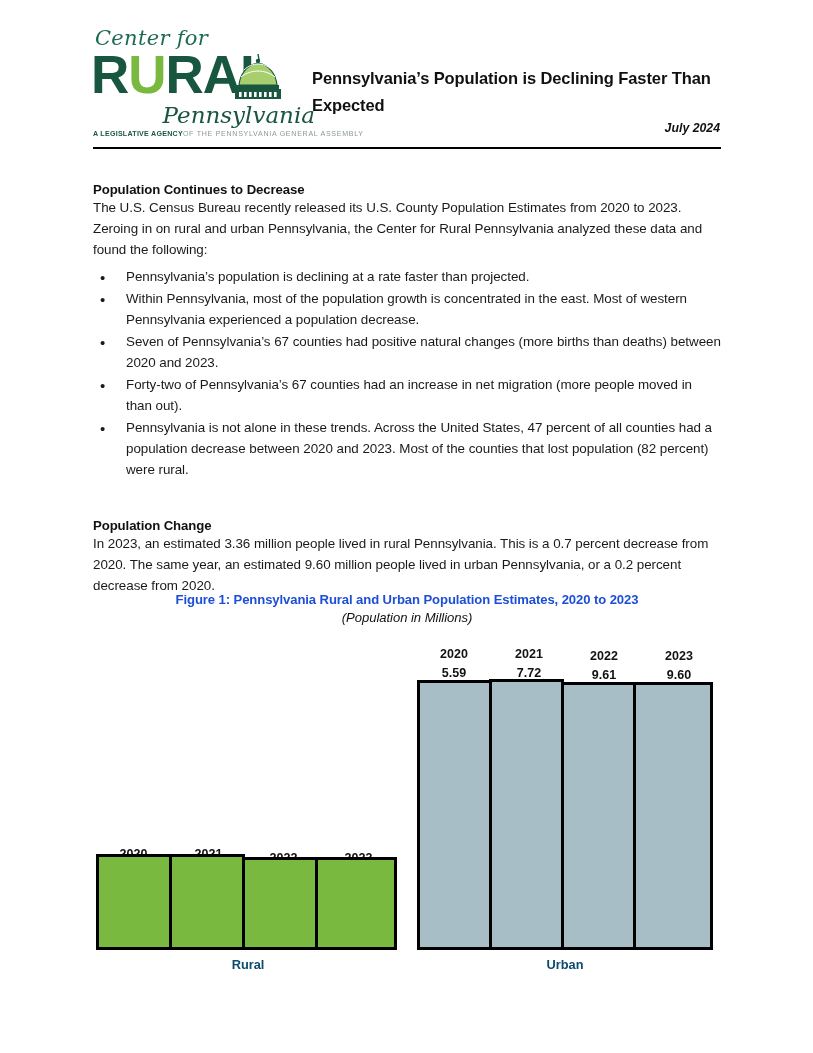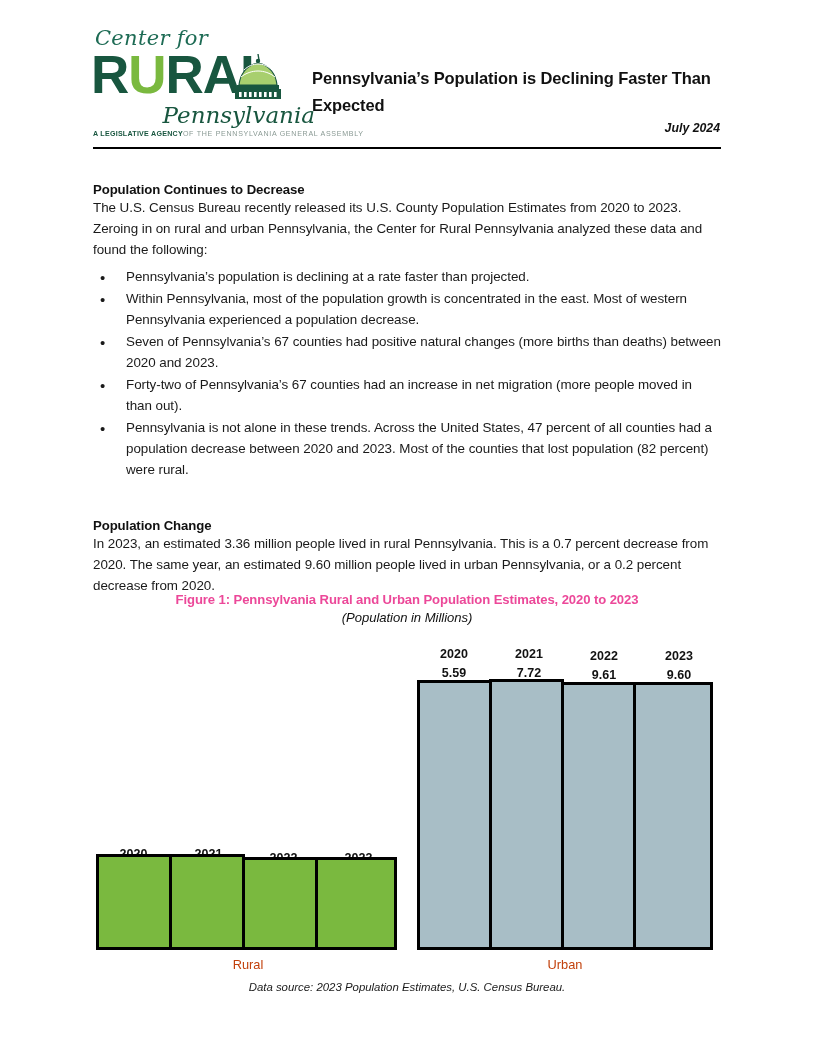--- a/index.html
+++ b/index.html
@@ -152,21 +152,21 @@
   
   .figure {
     position: absolute;
     left: 93px; top: 592px;
     width: 628px; height: 410px;
   }
   .fig-title {
     text-align: center;
     font-size: 13.1px;
     font-weight: bold;
-    color: #ec4899;
+    color: #1d4ed8;
     letter-spacing: -0.1px;
   }
   .fig-sub {
     text-align: center;
     font-size: 13.1px;
     font-style: italic;
     color: #111111;
     margin-top: 3px;
     letter-spacing: -0.05px;
   }
@@ -187,22 +187,22 @@
     text-align: center;
     font-size: 12.5px;
     font-weight: bold;
     color: #111111;
     line-height: 1.52;
   }
   .grp-lab {
     position: absolute;
     text-align: center;
     font-size: 12.8px;
-    font-weight: normal;
-    color: #c2410c;
+    font-weight: bold;
+    color: #0c4a6e;
   }
   .source {
     position: absolute;
     left: 0; top: 389px;
     width: 628px;
     text-align: center;
     font-size: 11.4px;
     font-style: italic;
     color: #1a1a1a;
   }
@@ -314,16 +314,15 @@
 
       <div class="bar urban" style="left:324px; width:75px; height:270px;"></div>
       <div class="bar urban" style="left:396px; width:75px; height:271px;"></div>
       <div class="bar urban" style="left:468px; width:75px; height:268px;"></div>
       <div class="bar urban" style="left:540px; width:80px; height:268px;"></div>
 
       <div class="grp-lab" style="left:110px; top:312px; width:90px;">Rural</div>
       <div class="grp-lab" style="left:427px; top:312px; width:90px;">Urban</div>
     </div>
 
-    <div class="source">Data source: 2023 Population Estimates, U.S. Census Bureau.</div>
   </div>
 
 </div>
 
 </body></html>

